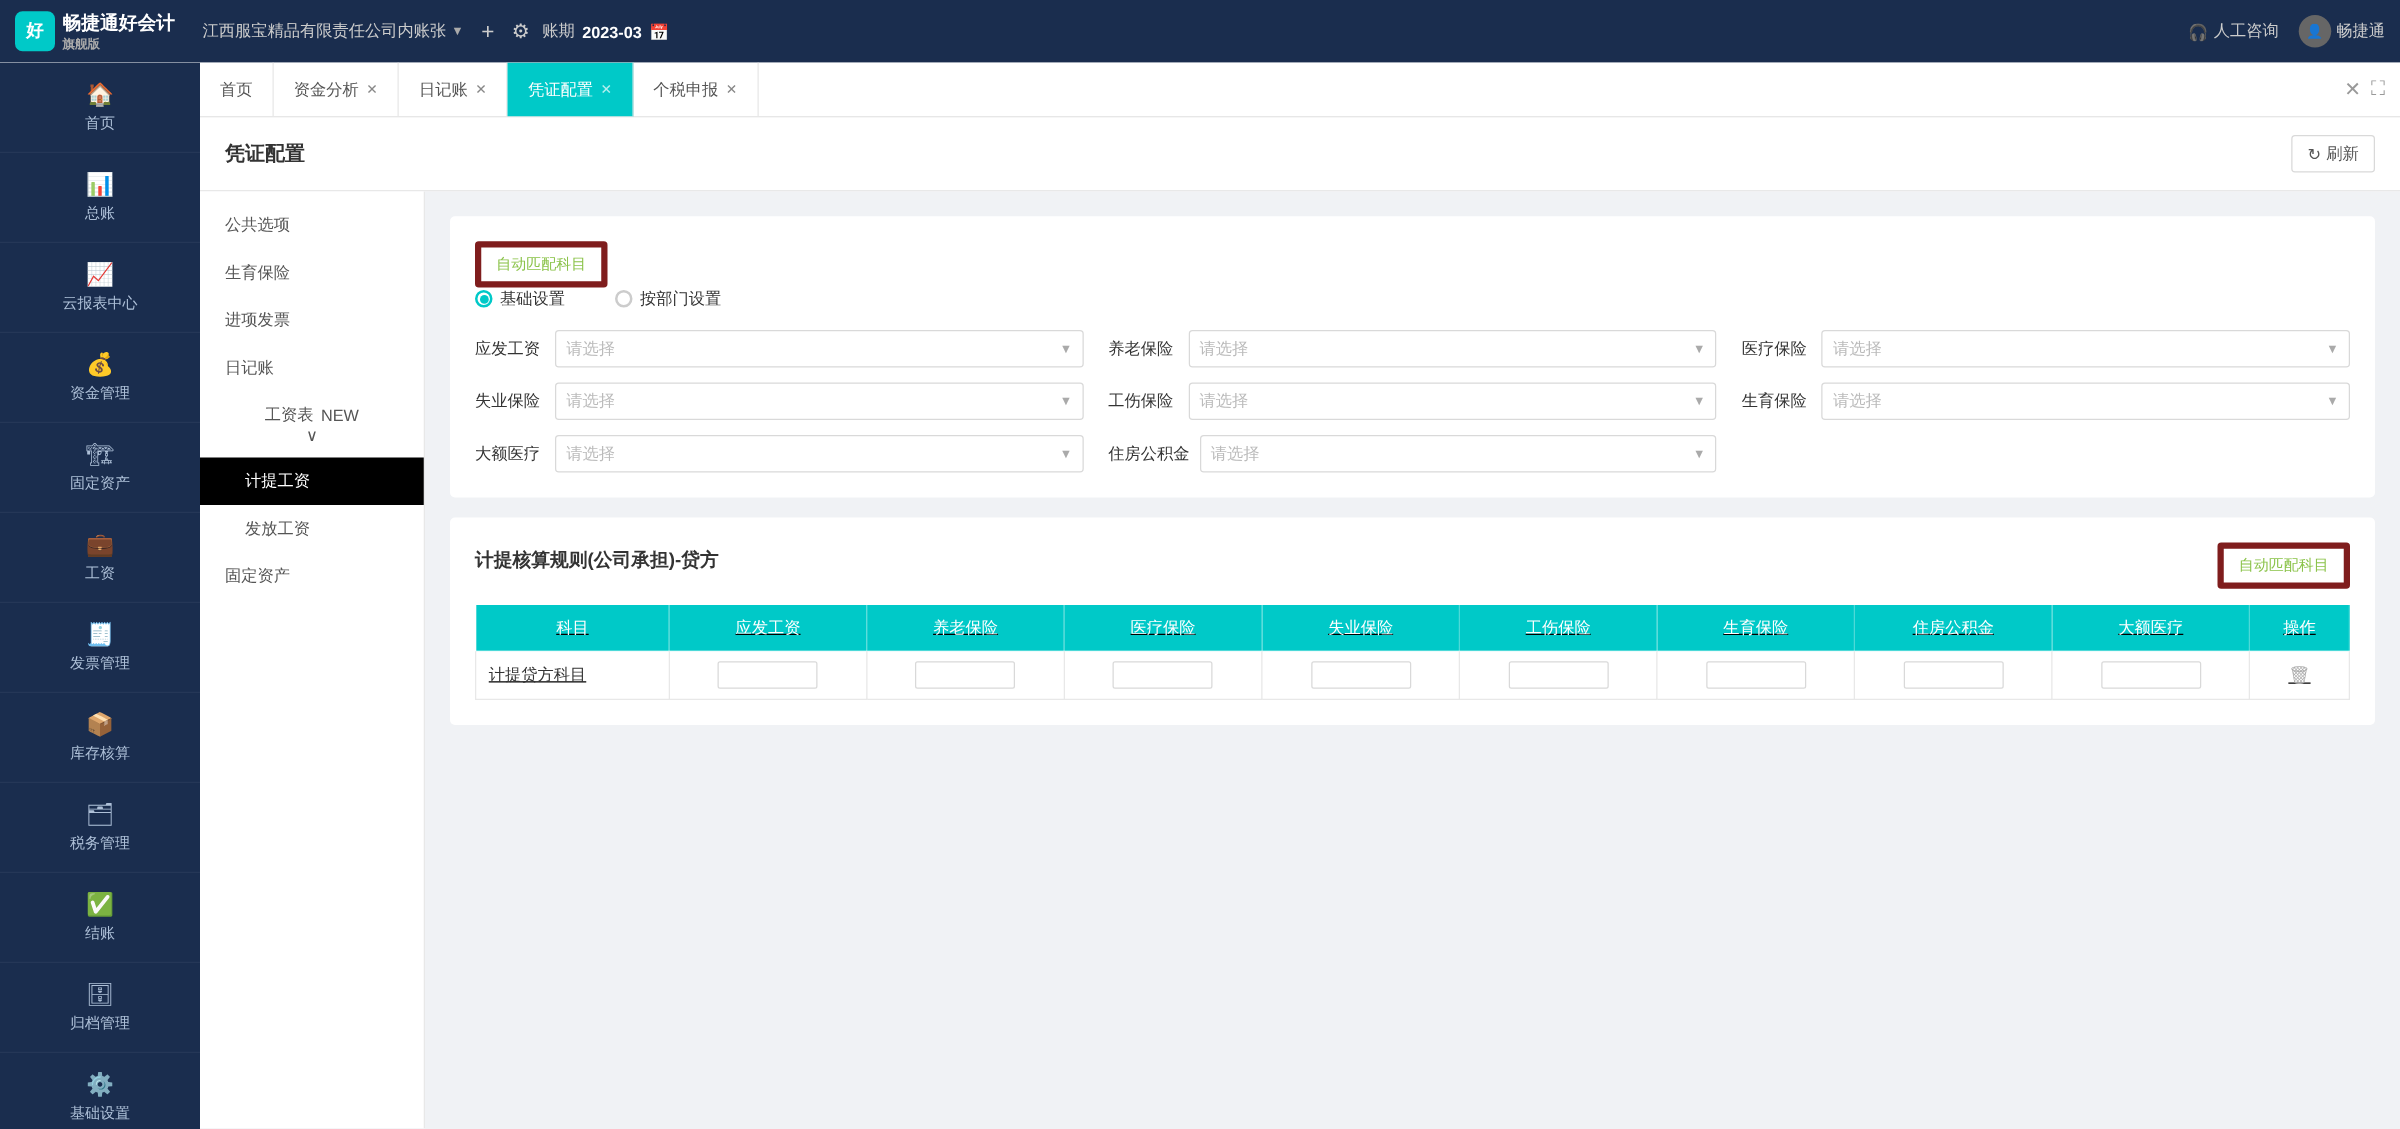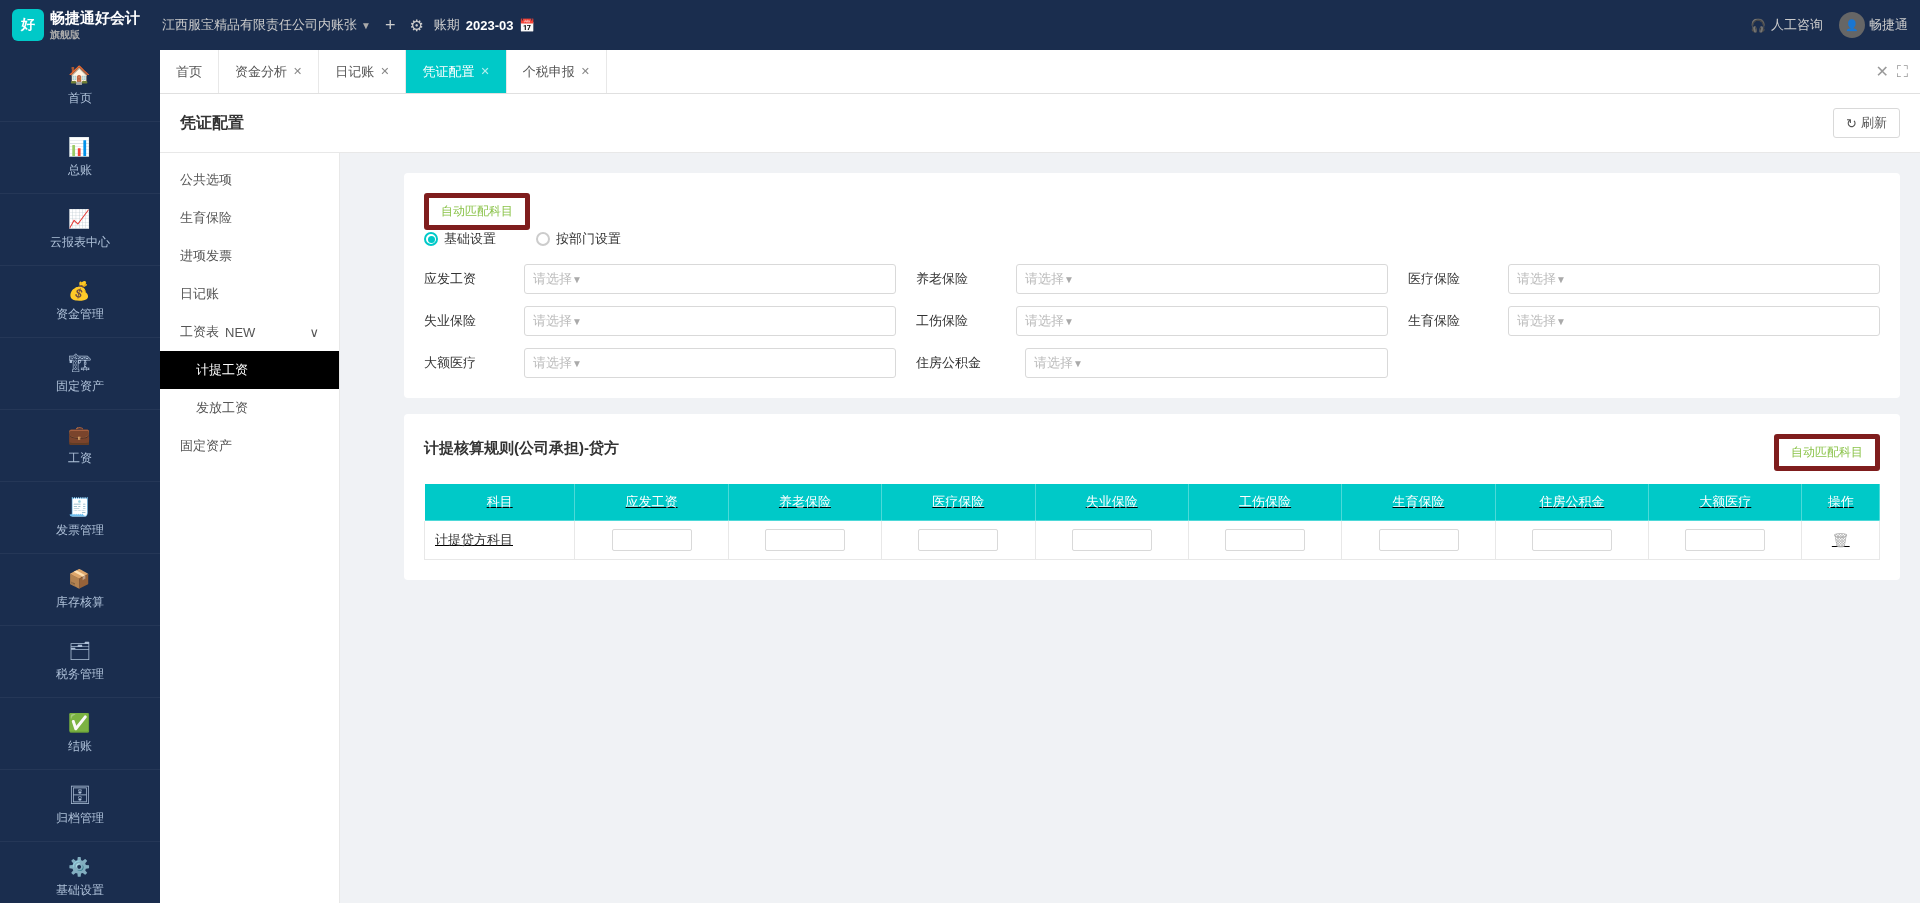--- a/index.html
+++ b/index.html
@@ -40,21 +40,21 @@
     .tab-bar-right { margin-left: auto; display: flex; align-items: center; gap: 8px; padding-right: 12px; color: #999; font-size: 16px; }
     .page-header { background: white; padding: 14px 20px; display: flex; align-items: center; justify-content: space-between; border-bottom: 1px solid #e8e8e8; }
     .page-title { font-size: 16px; font-weight: bold; color: #333; }
     .btn-refresh { border: 1px solid #d9d9d9; background: white; color: #555; padding: 5px 12px; border-radius: 3px; cursor: pointer; font-size: 13px; display: flex; align-items: center; gap: 4px; }
 
     
     .inner-layout { display: flex; height: 100%; }
     .left-menu { width: 180px; background: white; border-right: 1px solid #e8e8e8; flex-shrink: 0; padding-top: 8px; }
     .left-menu-item { padding: 10px 20px; cursor: pointer; color: #555; font-size: 13px; display: flex; align-items: center; gap: 6px; }
     .left-menu-item.active { background: #000000; color: white; }
-    .left-menu-group { display: flex; align-items: center; justify-content: space-between; padding: 10px 20px; cursor: pointer; color: #555; font-size: 13px; }
+    .left-menu-group { display: flex; align-items: center; justify-content: space-between; padding: 10px 20px; cursor: pointer; color: #555; font-size: 13px; flex-direction: column; }
     .left-menu-sub { padding-left: 36px; }
 
     
     .right-content { flex: 1; overflow-y: auto; padding: 20px; }
 
     
     .section { background: white; border-radius: 4px; padding: 20px; margin-bottom: 16px; }
     .section-title { font-size: 15px; font-weight: bold; color: #333; margin-bottom: 8px; }
     .section-note { color: #f5a623; font-size: 12px; margin-bottom: 14px; }
     .auto-match-btn { float: right; background: white; border: 5px solid #7f1d1d; color: #8bc34a; padding: 5px 12px; border-radius: 3px; cursor: pointer; font-size: 12px; }
@@ -63,21 +63,21 @@
     .radio-group { display: flex; gap: 40px; margin-bottom: 16px; }
     .radio-item { display: flex; align-items: center; gap: 6px; cursor: pointer; font-size: 13px; color: #333; }
     .radio-circle { width: 14px; height: 14px; border-radius: 50%; border: 2px solid #00c9c8; display: flex; align-items: center; justify-content: center; }
     .radio-circle.checked::after { content: ''; width: 7px; height: 7px; background: #00c9c8; border-radius: 50%; display: block; }
     .radio-circle.unchecked { border-color: #ccc; }
 
     
     .form-grid { display: grid; grid-template-columns: repeat(3, 1fr); gap: 12px 20px; }
     .form-item { display: flex; align-items: center; gap: 8px; }
     .form-label { white-space: nowrap; font-size: 13px; color: #333; min-width: 56px; }
-    .form-select { flex: 1; border: 1px solid #d9d9d9; border-radius: 3px; padding: 5px 8px; font-size: 13px; color: #bbb; display: flex; align-items: center; cursor: pointer; background: white; margin-left: 36px; }
+    .form-select { flex: 1; border: 1px solid #d9d9d9; border-radius: 3px; padding: 5px 8px; font-size: 13px; color: #bbb; display: flex; align-items: center; justify-content: space-between; cursor: pointer; background: white; }
     .form-select-arrow { color: #aaa; font-size: 10px; }
 
     
     .data-table { width: 100%; border-collapse: collapse; text-decoration: underline; }
     .data-table thead tr { background: #00c9c8; color: white; }
     .data-table thead th { padding: 9px 12px; font-size: 13px; font-weight: normal; text-align: center; border: 1px solid rgba(255,255,255,0.3); }
     .data-table tbody tr { background: white; }
     .data-table tbody td { padding: 8px 10px; font-size: 13px; color: #333; border: 1px solid #e8e8e8; text-align: center; }
     .data-table tbody td:first-child { text-align: left; }
     .table-input { border: 1px solid #d9d9d9; border-radius: 2px; padding: 3px 6px; width: 80px; font-size: 12px; }
@@ -208,21 +208,21 @@
     </div>
 
     <div class="page-header">
       <span class="page-title">凭证配置</span>
       <button class="btn-refresh">
         <span>↻</span>
         <span>刷新</span>
       </button>
     </div>
 
-    <div class="inner-layout" style="flex:1;overflow:hidden;gap:44px;">
+    <div class="inner-layout" style="flex:1;overflow:hidden;">
 
       <div class="left-menu">
         <div class="left-menu-item">
           <span>公共选项</span>
         </div>
         <div class="left-menu-item">
           <span>生育保险</span>
         </div>
         <div class="left-menu-item">
           <span>进项发票</span>

